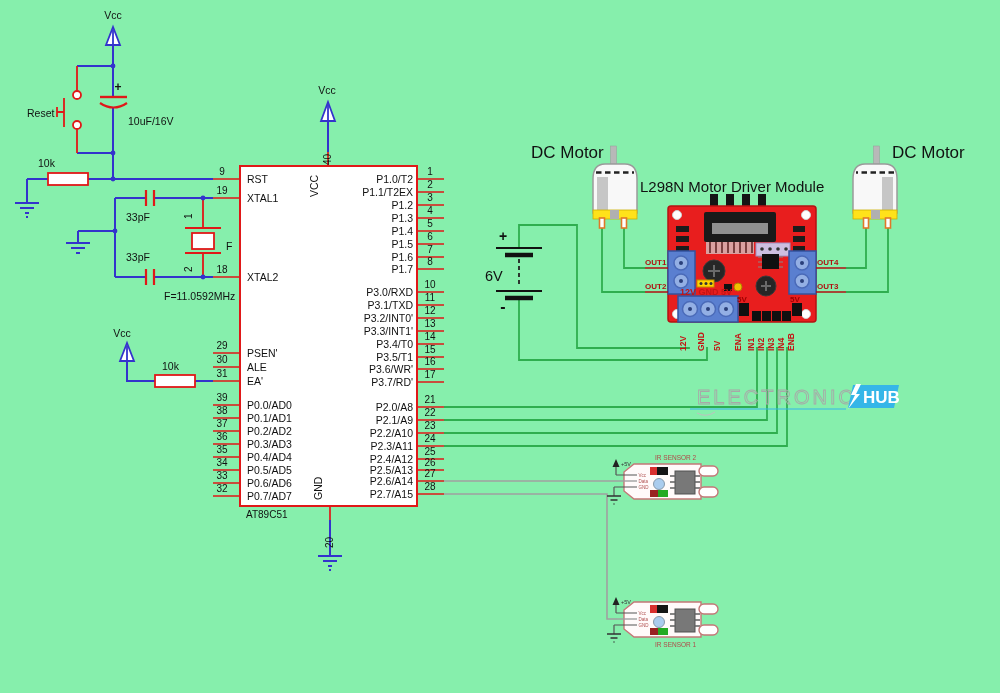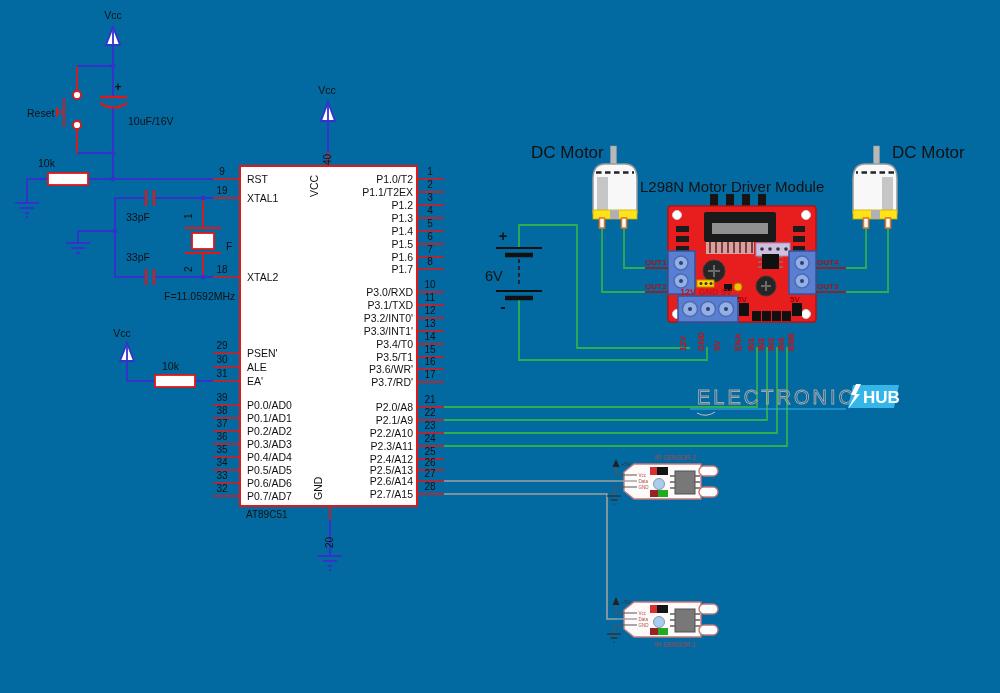--- a/index.html
+++ b/index.html
@@ -1,16 +1,16 @@
 <!DOCTYPE html>
 <html><head>
 <meta charset="utf-8">
 <style>
   html,body{margin:0;padding:0;background:#ffffff;}
-  .stage{position:relative;width:1000px;height:693px;background:#0369a1;overflow:hidden;}
+  .stage{position:relative;width:1000px;height:693px;background:#86efac;overflow:hidden;}
   svg text{font-family:"Liberation Sans","DejaVu Sans",sans-serif;fill:#111;}
   .num{font-size:10px;}
   .lbl{font-size:10.5px;}
   .rot{font-size:10px;}
   .cname{font-size:10px;}
   .val{font-size:10.5px;}
   .big{font-size:17px;}
   .title{font-size:15px;}
   .boardtxt{font-size:9px;font-weight:bold;fill:#c41414;}
   .board5v{font-size:8px;font-weight:bold;fill:#9c0000;}

